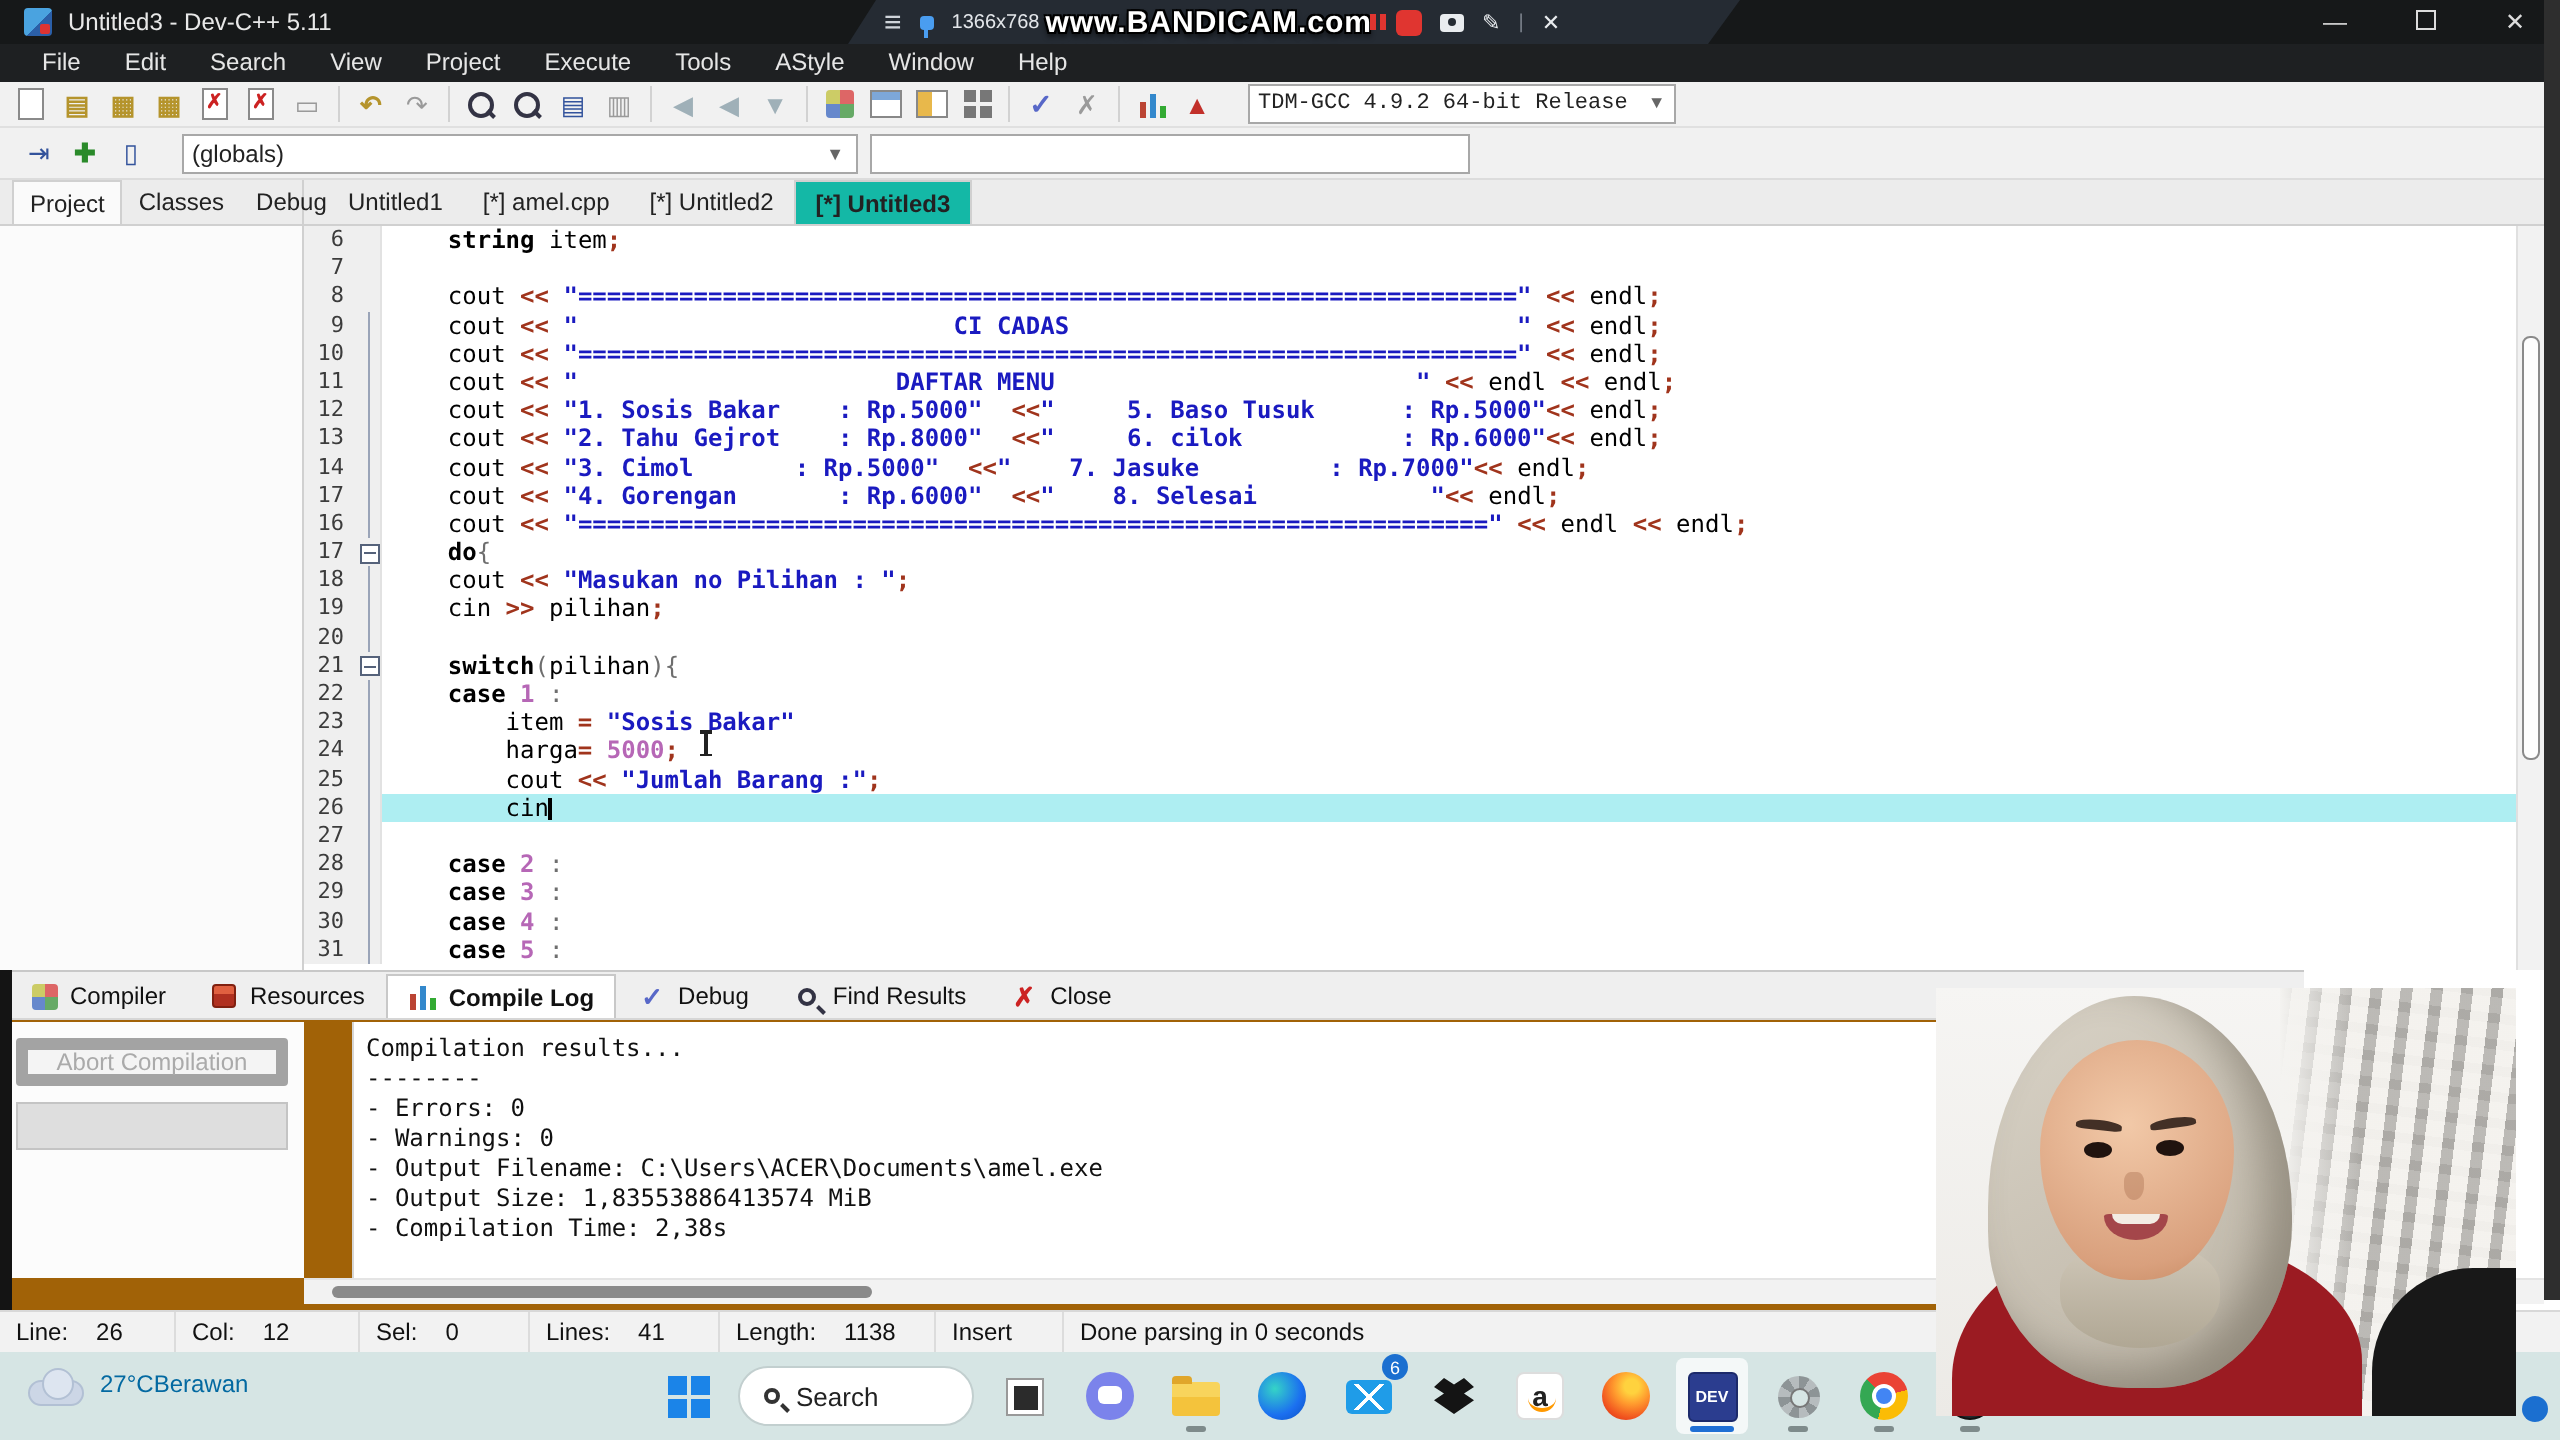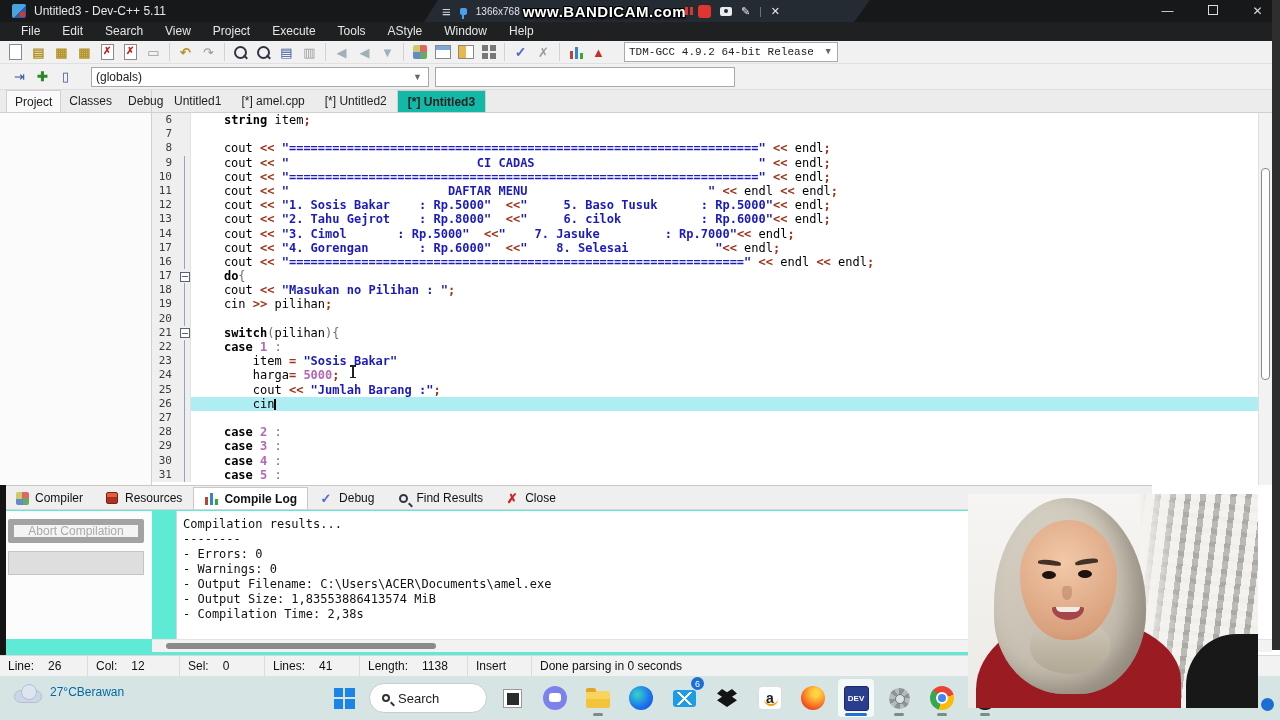--- a/index.html
+++ b/index.html
@@ -99,21 +99,21 @@
   .c-n{color:#b667b6;font-weight:bold;}
   .c-p{color:#6e6e6e;}
   .caret{display:inline-block;width:2px;height:11px;background:#000;vertical-align:-2px;}
   #vscroll{position:absolute;left:1106px;top:0;width:14px;height:372px;background:#f2f2f2;border-left:1px solid #e0e0e0;}
   #vthumb{position:absolute;left:2px;top:55px;width:9px;height:212px;background:#fdfdfd;border:1px solid #8a8a8a;border-radius:4px;}
   #ibeam{position:absolute;left:352px;top:366px;width:2px;height:11px;background:#222;}
   #ibeam::before,#ibeam::after{content:"";position:absolute;left:-2px;width:6px;height:1.5px;background:#222;}
   #ibeam::before{top:-1px;} #ibeam::after{bottom:-1px;}
 
   
-  #bottompanel{position:absolute;left:0;top:485px;width:1152px;height:170px;background:#5eead4;border-top:1px solid #c8c8c8;}
+  #bottompanel{position:absolute;left:0;top:485px;width:1152px;height:170px;background:#a16207;border-top:1px solid #c8c8c8;}
   #btabs{height:24px;display:flex;align-items:flex-end;padding-left:4px;background:#efefef;border-bottom:1px solid #d6d6d6;}
   .btab{display:flex;align-items:center;gap:6px;padding:0 10px;height:22px;font-size:12px;color:#111;border:1px solid transparent;}
   .btab.active{background:#fff;border:1px solid #c8c8c8;border-bottom:none;font-weight:bold;}
   .bico{width:14px;height:14px;display:flex;align-items:center;justify-content:center;}
   .bi-compiler{width:13px;height:13px;border-radius:2px;background:conic-gradient(#d66 0 25%,#6a6 0 50%,#68c 0 75%,#cc6 0);}
   .bi-resources{width:12px;height:12px;background:linear-gradient(#e06040 0 40%,#b03020 40%);border:1px solid #802010;border-radius:2px;}
   .bi-log{width:14px;height:13px;background-image:linear-gradient(#b43,#b43),linear-gradient(#38c,#38c),linear-gradient(#3a3,#3a3);
         background-size:3px 8px,3px 12px,3px 6px;background-position:1px 100%,6px 100%,11px 100%;background-repeat:no-repeat;}
   .bi-debug{color:#5868c8;font-weight:bold;font-size:13px;}
   .bi-find{width:9px;height:9px;border:2px solid #334;border-radius:50%;position:relative;}

